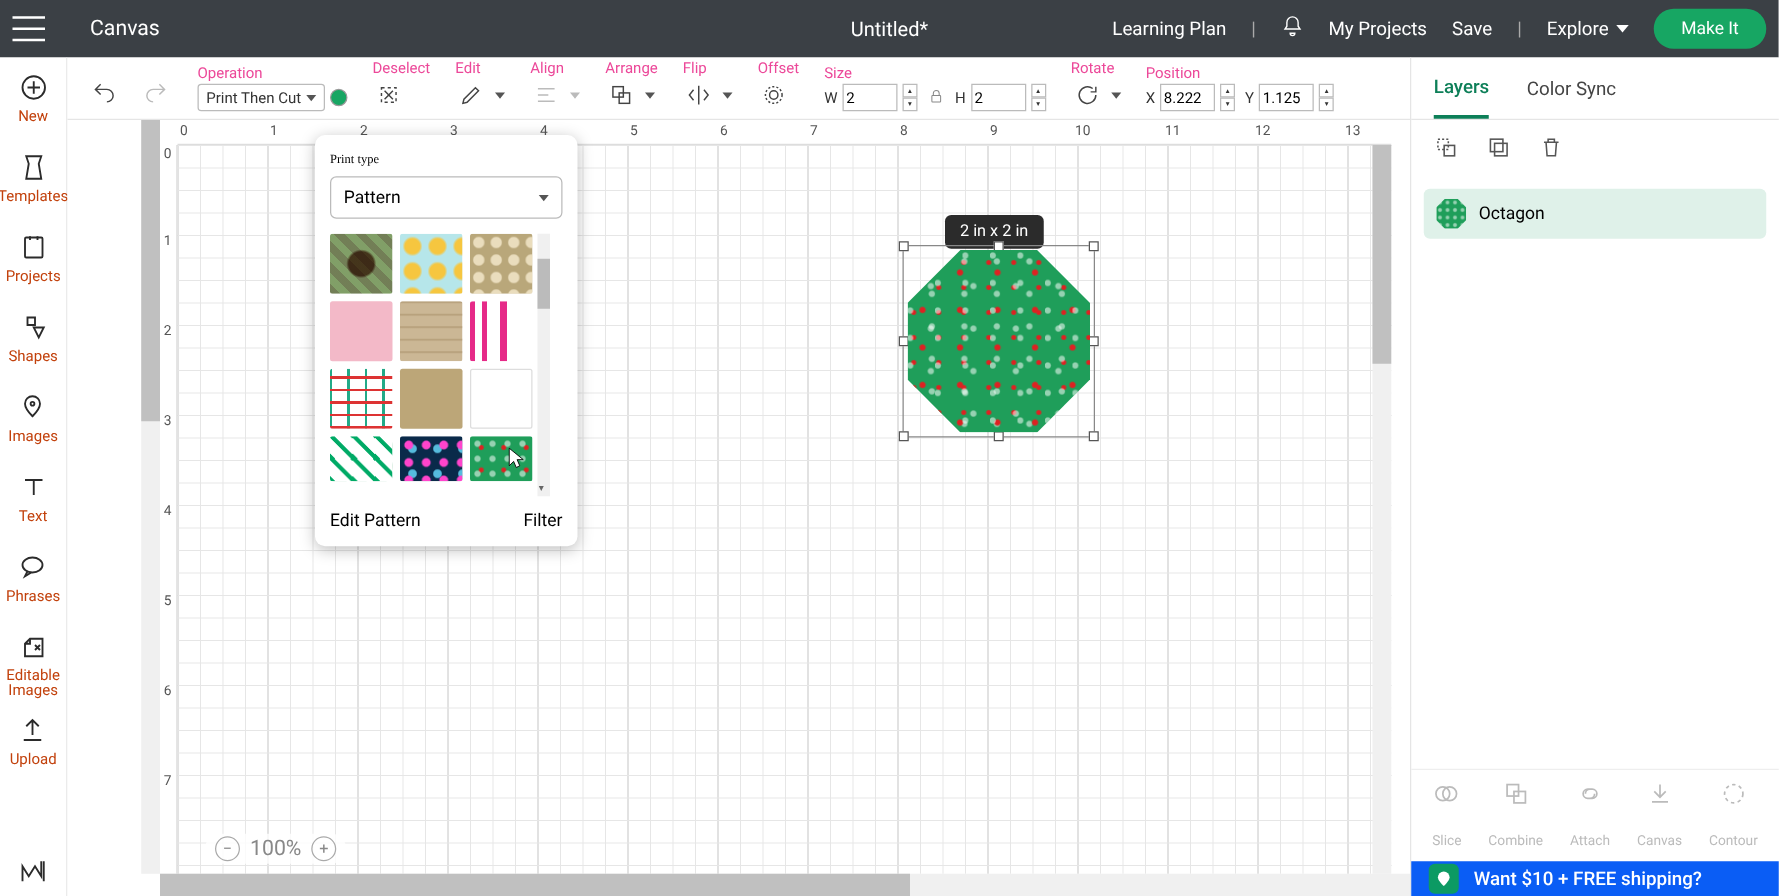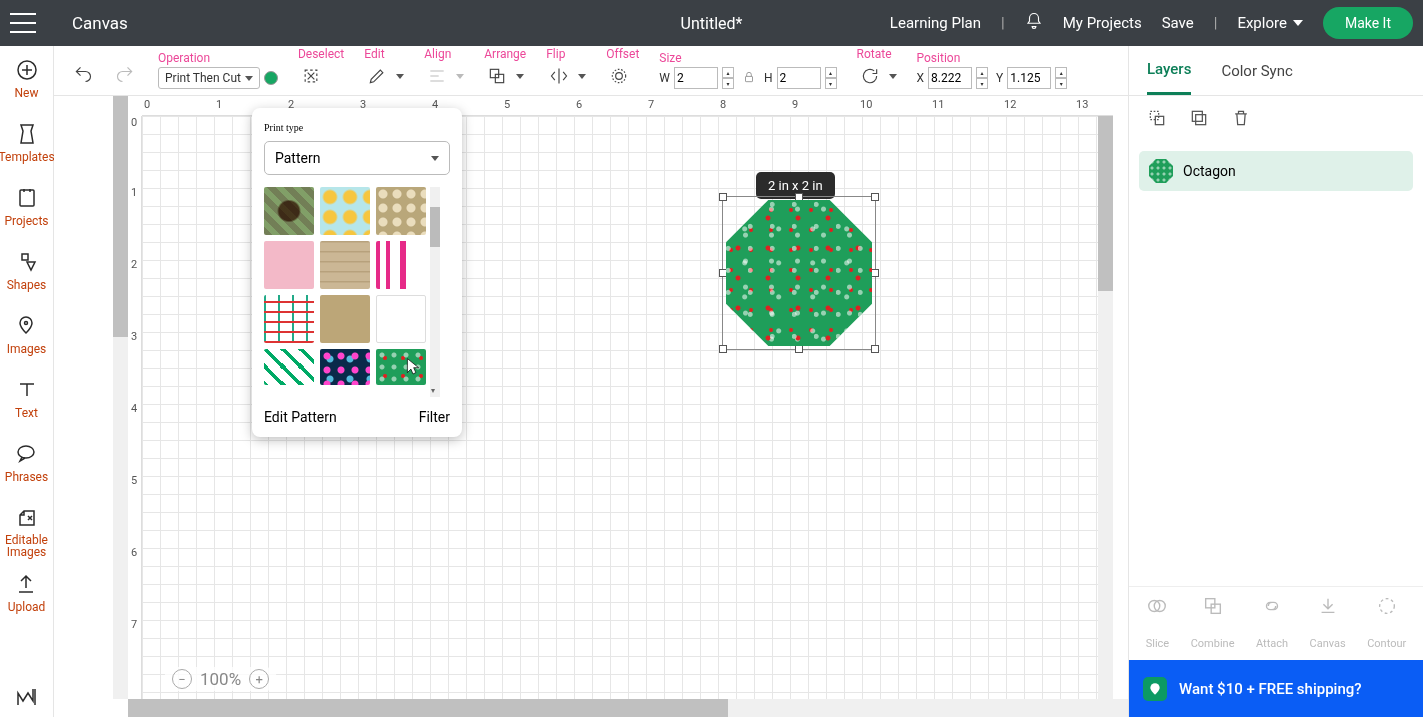--- a/index.html
+++ b/index.html
@@ -103,21 +103,21 @@
   .rp-iconrow { display: flex; gap: 22px; padding: 12px 18px; border-bottom: 1px solid transparent;}
   .rp-iconrow svg { width: 20px; height: 20px; stroke: #555; fill: none; stroke-width: 1.5; cursor:pointer;}
   .layer-item { background: #dff1e9; margin: 6px 10px; border-radius: 5px; padding: 8px 10px; display: flex; align-items: center; gap: 10px; font-size: 14px;}
   .layer-thumb { width: 24px; height: 24px; background: #1f9e5a; clip-path: polygon(29% 0,71% 0,100% 29%,100% 71%,71% 100%,29% 100%,0 71%,0 29%); background-image: radial-gradient(#fff8 1px, transparent 2px); background-size: 6px 6px;}
   .rp-spacer { flex: 1;}
   .blank-canvas { display: flex; align-items: center; gap: 12px; padding: 10px 14px; border-top: 1px solid #eee;}
   .bc-swatch { width: 50px; height: 36px; border: 1px solid #bbb; background: #fff;}
   .rp-tools { display: flex; justify-content: space-around; padding: 8px 6px 10px; border-top: 1px solid #eee; color: #bbb;}
   .rp-tool { display: flex; flex-direction: column; align-items: center; gap: 20px; font-size: 11px;}
   .rp-tool svg { width: 22px; height: 22px; stroke: #bbb; fill: none; stroke-width: 1.5;}
-  .promo-bar { background: #0a5df5; color: #fff; height: 57px; display: flex; align-items: center; gap: 12px; padding: 0 14px; font-size: 15px; font-weight: 500;}
+  .promo-bar { background: #0a5df5; color: #fff; height: 28px; display: flex; align-items: center; gap: 12px; padding: 0 14px; font-size: 15px; font-weight: 500;}
   .promo-badge { width: 24px; height: 24px; background: #0c9a63; border-radius: 5px; display:flex;align-items:center;justify-content:center;}
   .promo-badge svg { width:14px; height:14px; fill:#fff;}
 
   
   .sw1{background:#8fd3d8;background-image:repeating-linear-gradient(45deg,#c96 0 6px,#e6c07a 6px 12px),radial-gradient(#854 10px,transparent 12px);background-blend-mode:multiply;}
   .sw2{background:#b6e6ea;background-image:radial-gradient(#f6c63f 6px,transparent 8px);background-size:20px 20px;}
   .sw3{background:#b9a77a;background-image:radial-gradient(#eaddbd 4px,transparent 5px);background-size:14px 14px;}
   .sw4{background:#f3b9c8;}
   .sw5{background:#cbb795;background-image:linear-gradient(#b7a17c 1px,transparent 2px);background-size:100% 10px;}
   .sw6{background:#fff;background-image:linear-gradient(90deg,#e62a88 0 4px,#fff 4px 10px,#e62a88 10px 14px,#fff 14px 24px,#e62a88 24px 30px,#fff 30px 50px);}

